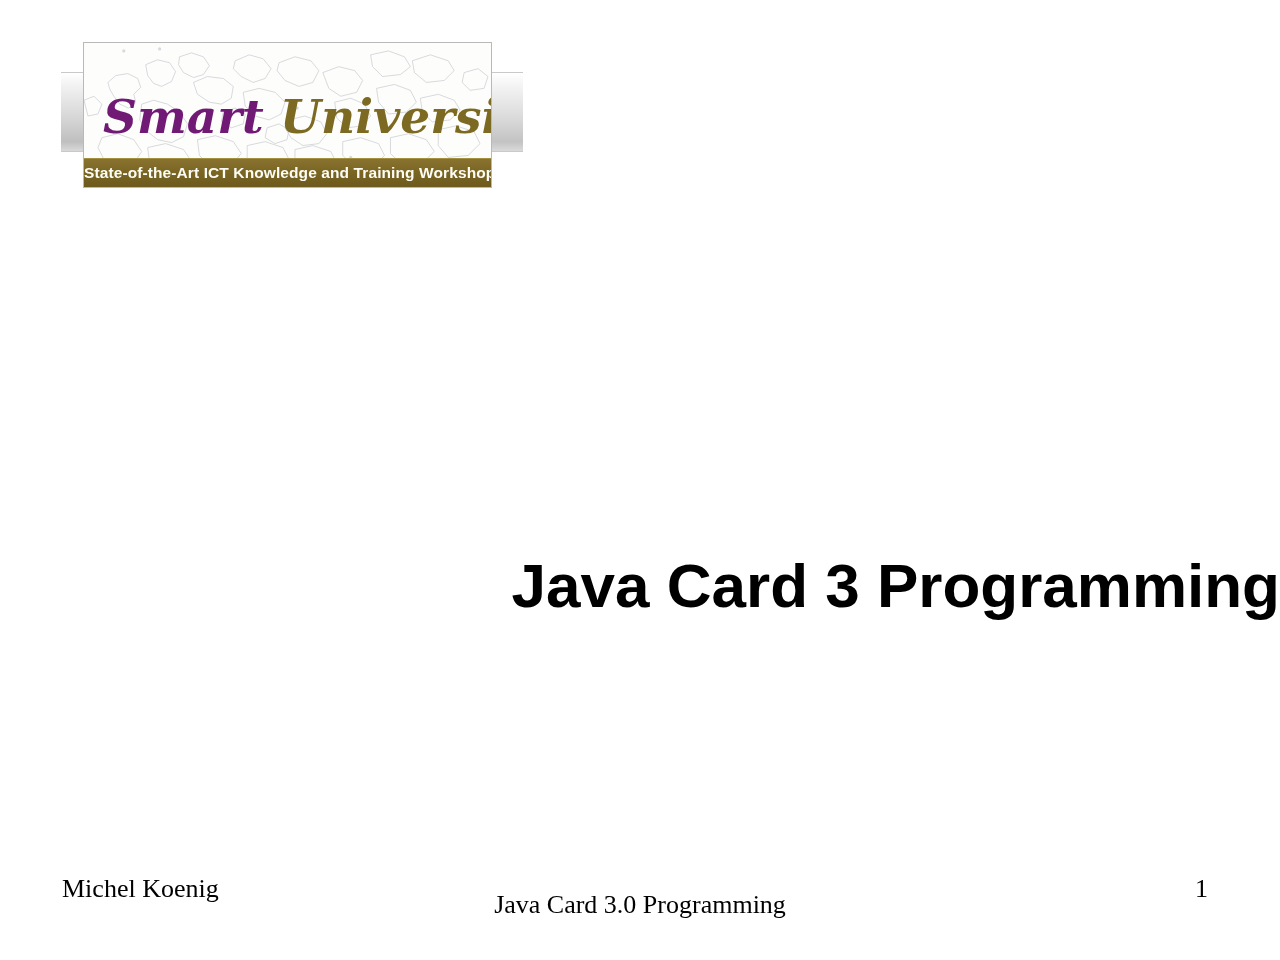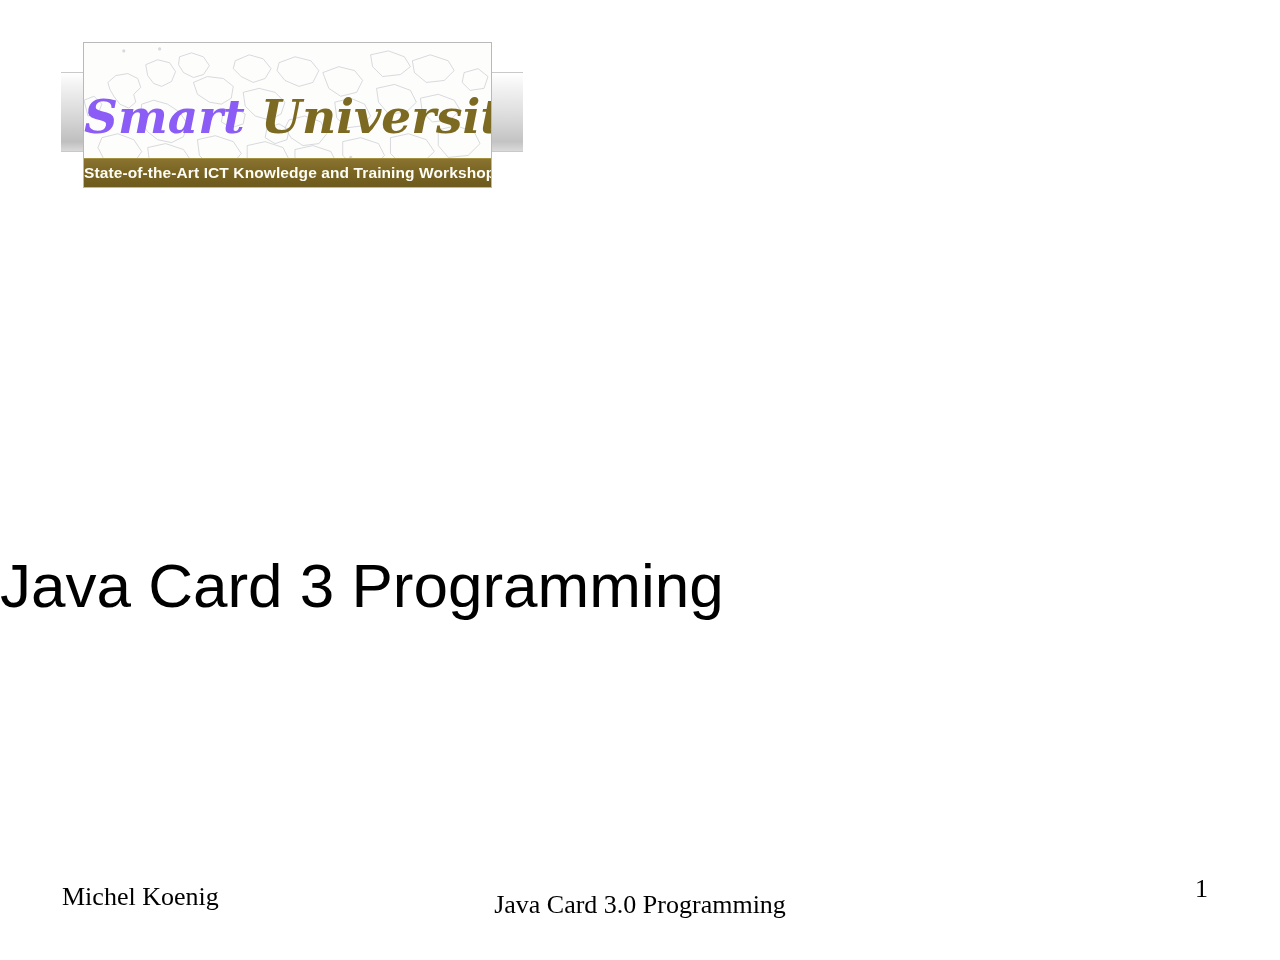--- a/index.html
+++ b/index.html
@@ -78,21 +78,21 @@
     height: 60px;
     text-align: center;
     white-space: nowrap;
     font-family: "DejaVu Serif", serif;
     font-style: italic;
     font-weight: 700;
     font-size: 47px;
     letter-spacing: 0px;
     line-height: 60px;
   }
-  .logo-title .w1 { color: #8b5cf6; }
+  .logo-title .w1 { color: #701a75; padding-left: 19px; }
   .logo-title .w2 { color: #7d6a22; }
 
   .logo-tagline {
     position: absolute;
     left: 0px;
     bottom: 0px;
     width: 100%;
     height: 29px;
     background: linear-gradient(to bottom, #8a7330 0%, #7a6523 45%, #6d5a1d 100%);
     border-top: 1px solid #a3913f;
@@ -106,23 +106,23 @@
     white-space: nowrap;
     letter-spacing: 0.1px;
   }
 
   
   .slide-title {
     position: absolute;
     left: 0;
     right: 0;
     top: 504px;
-    text-align: left;
+    text-align: right;
     font-family: "Liberation Sans", sans-serif;
-    font-weight: 400;
+    font-weight: 700;
     font-size: 62px;
     line-height: 80px;
     color: #000000;
     white-space: nowrap;
   }
 
   
   .footer {
     position: absolute;
     left: 0;
@@ -130,21 +130,21 @@
     top: 872px;
     height: 34px;
     font-family: "Liberation Serif", serif;
     font-size: 26px;
     line-height: 34px;
     color: #000000;
   }
   .footer-left {
     position: absolute;
     left: 62px;
-    top: 8px;
+    top: 0;
     white-space: nowrap;
   }
   .footer-center {
     position: absolute;
     left: 0;
     right: 0;
     top: 16px;
     text-align: center;
     white-space: nowrap;
   }

